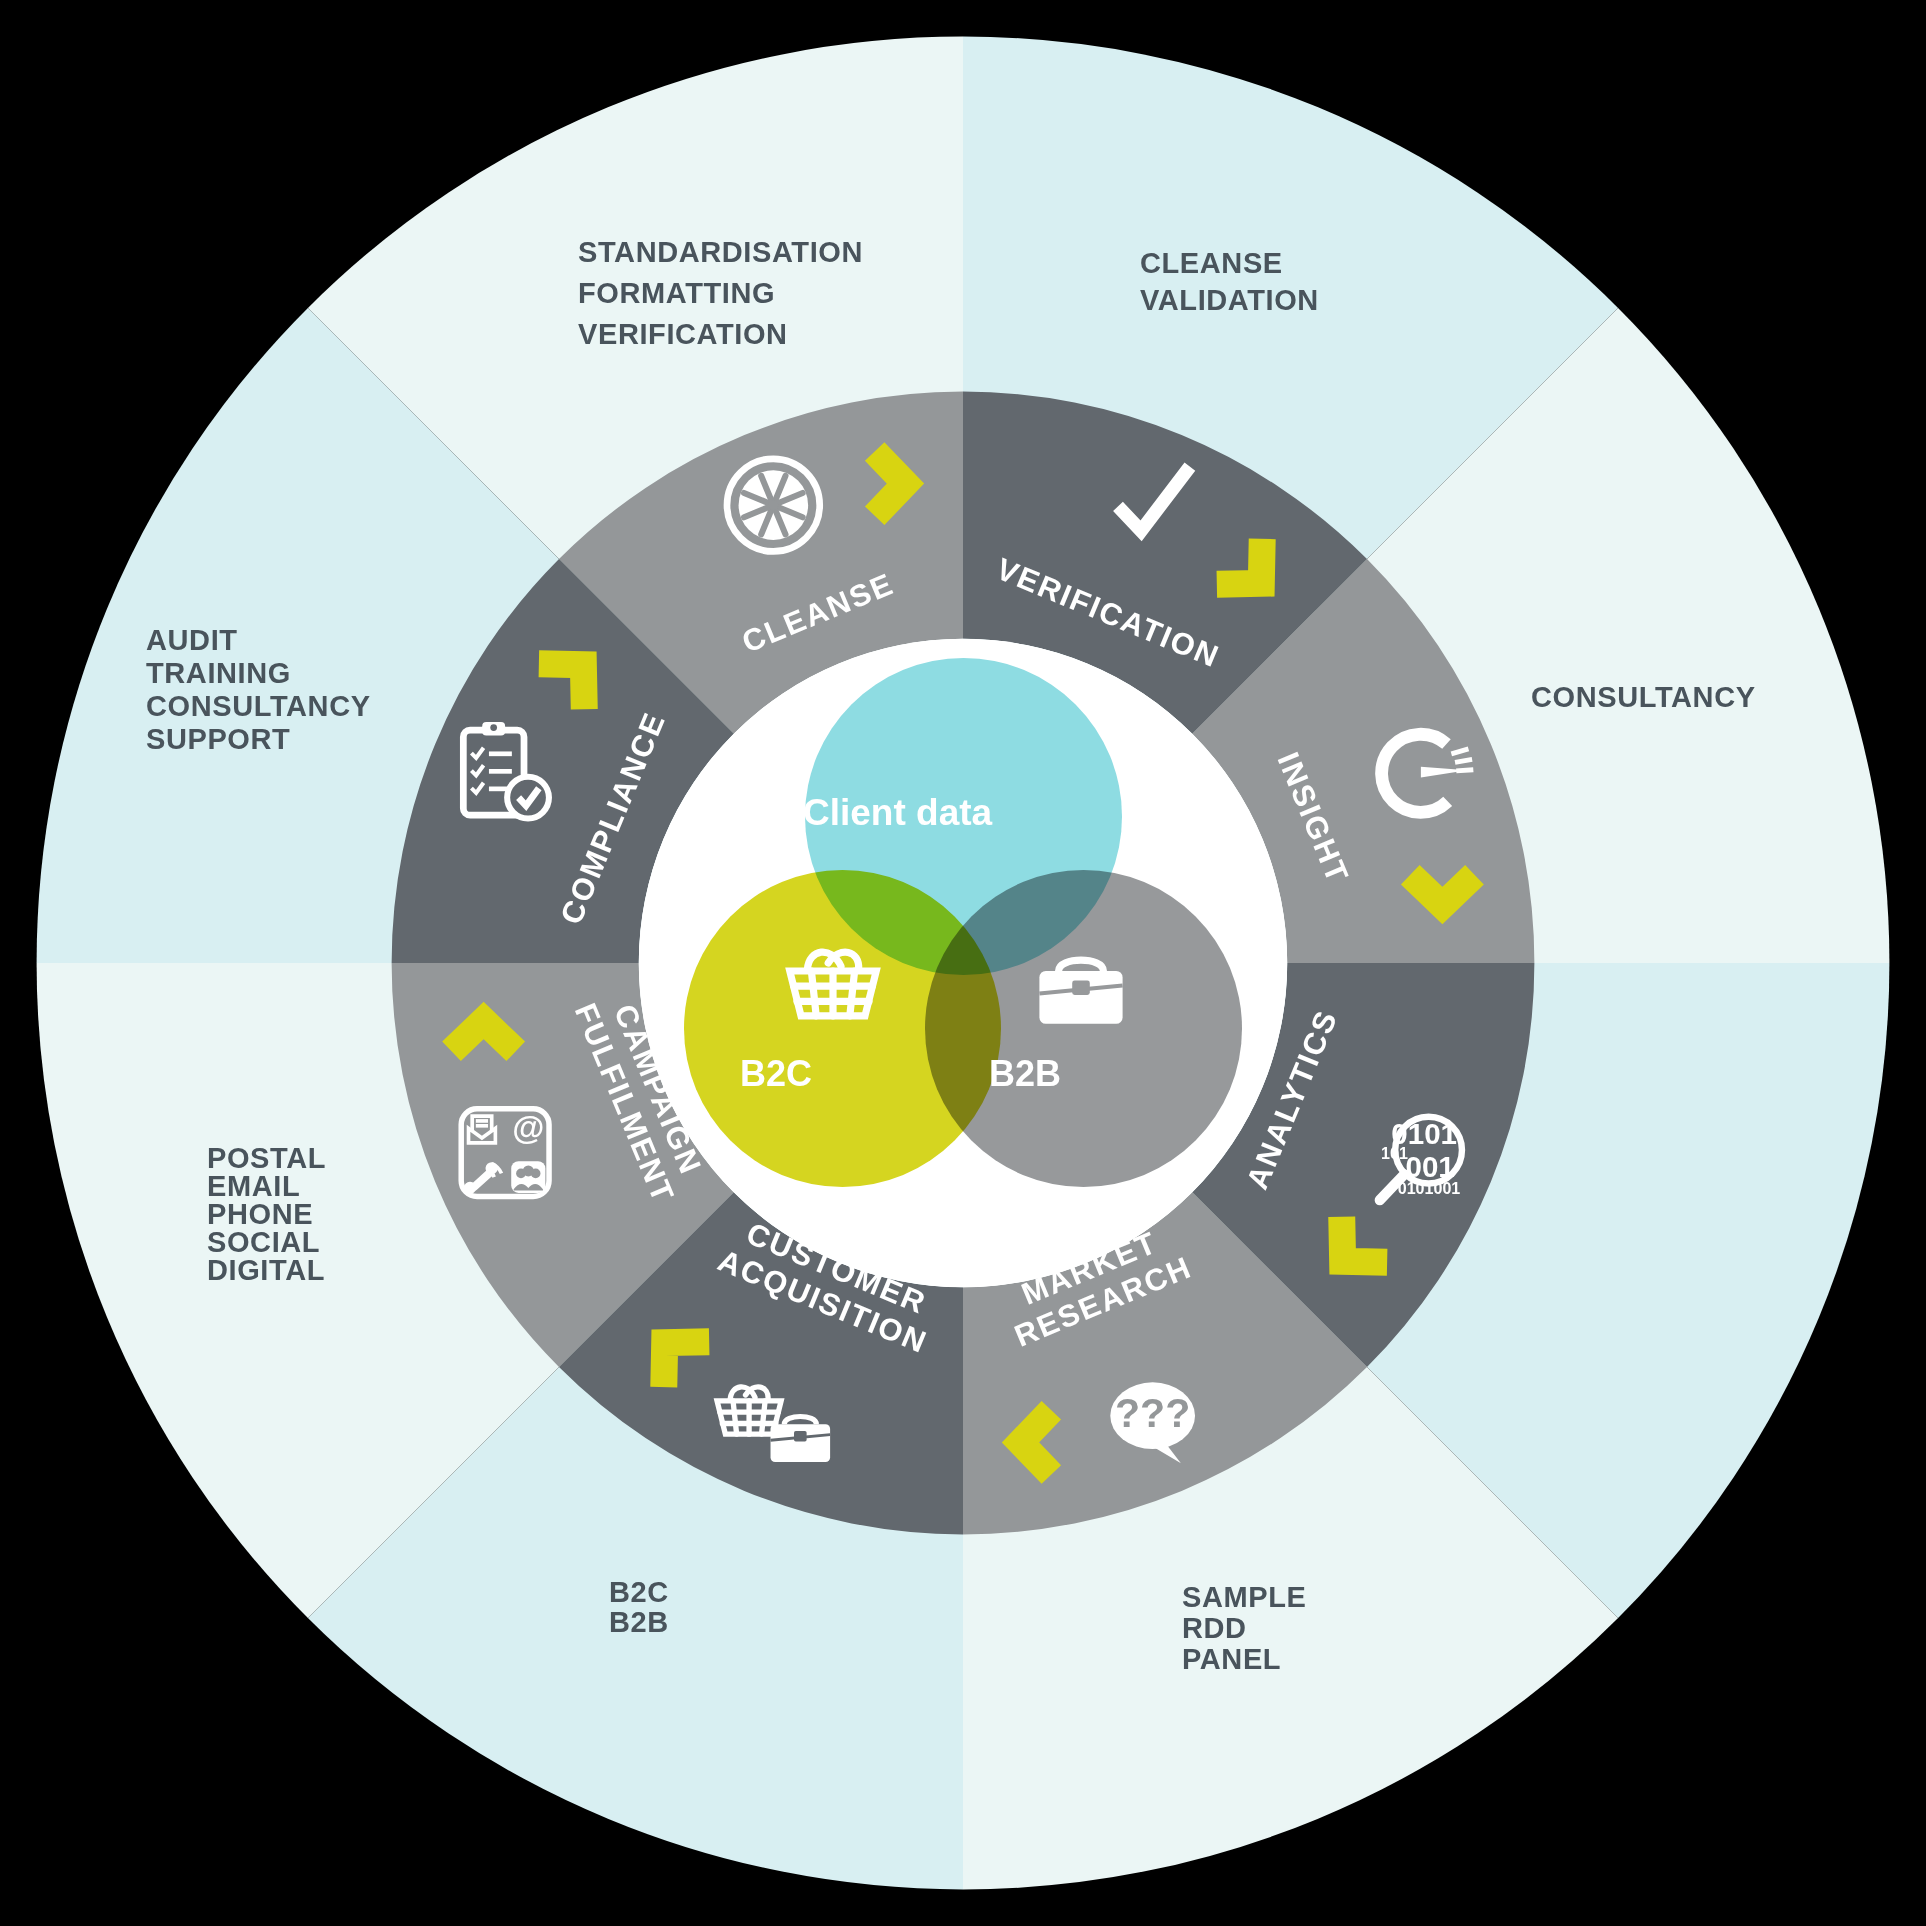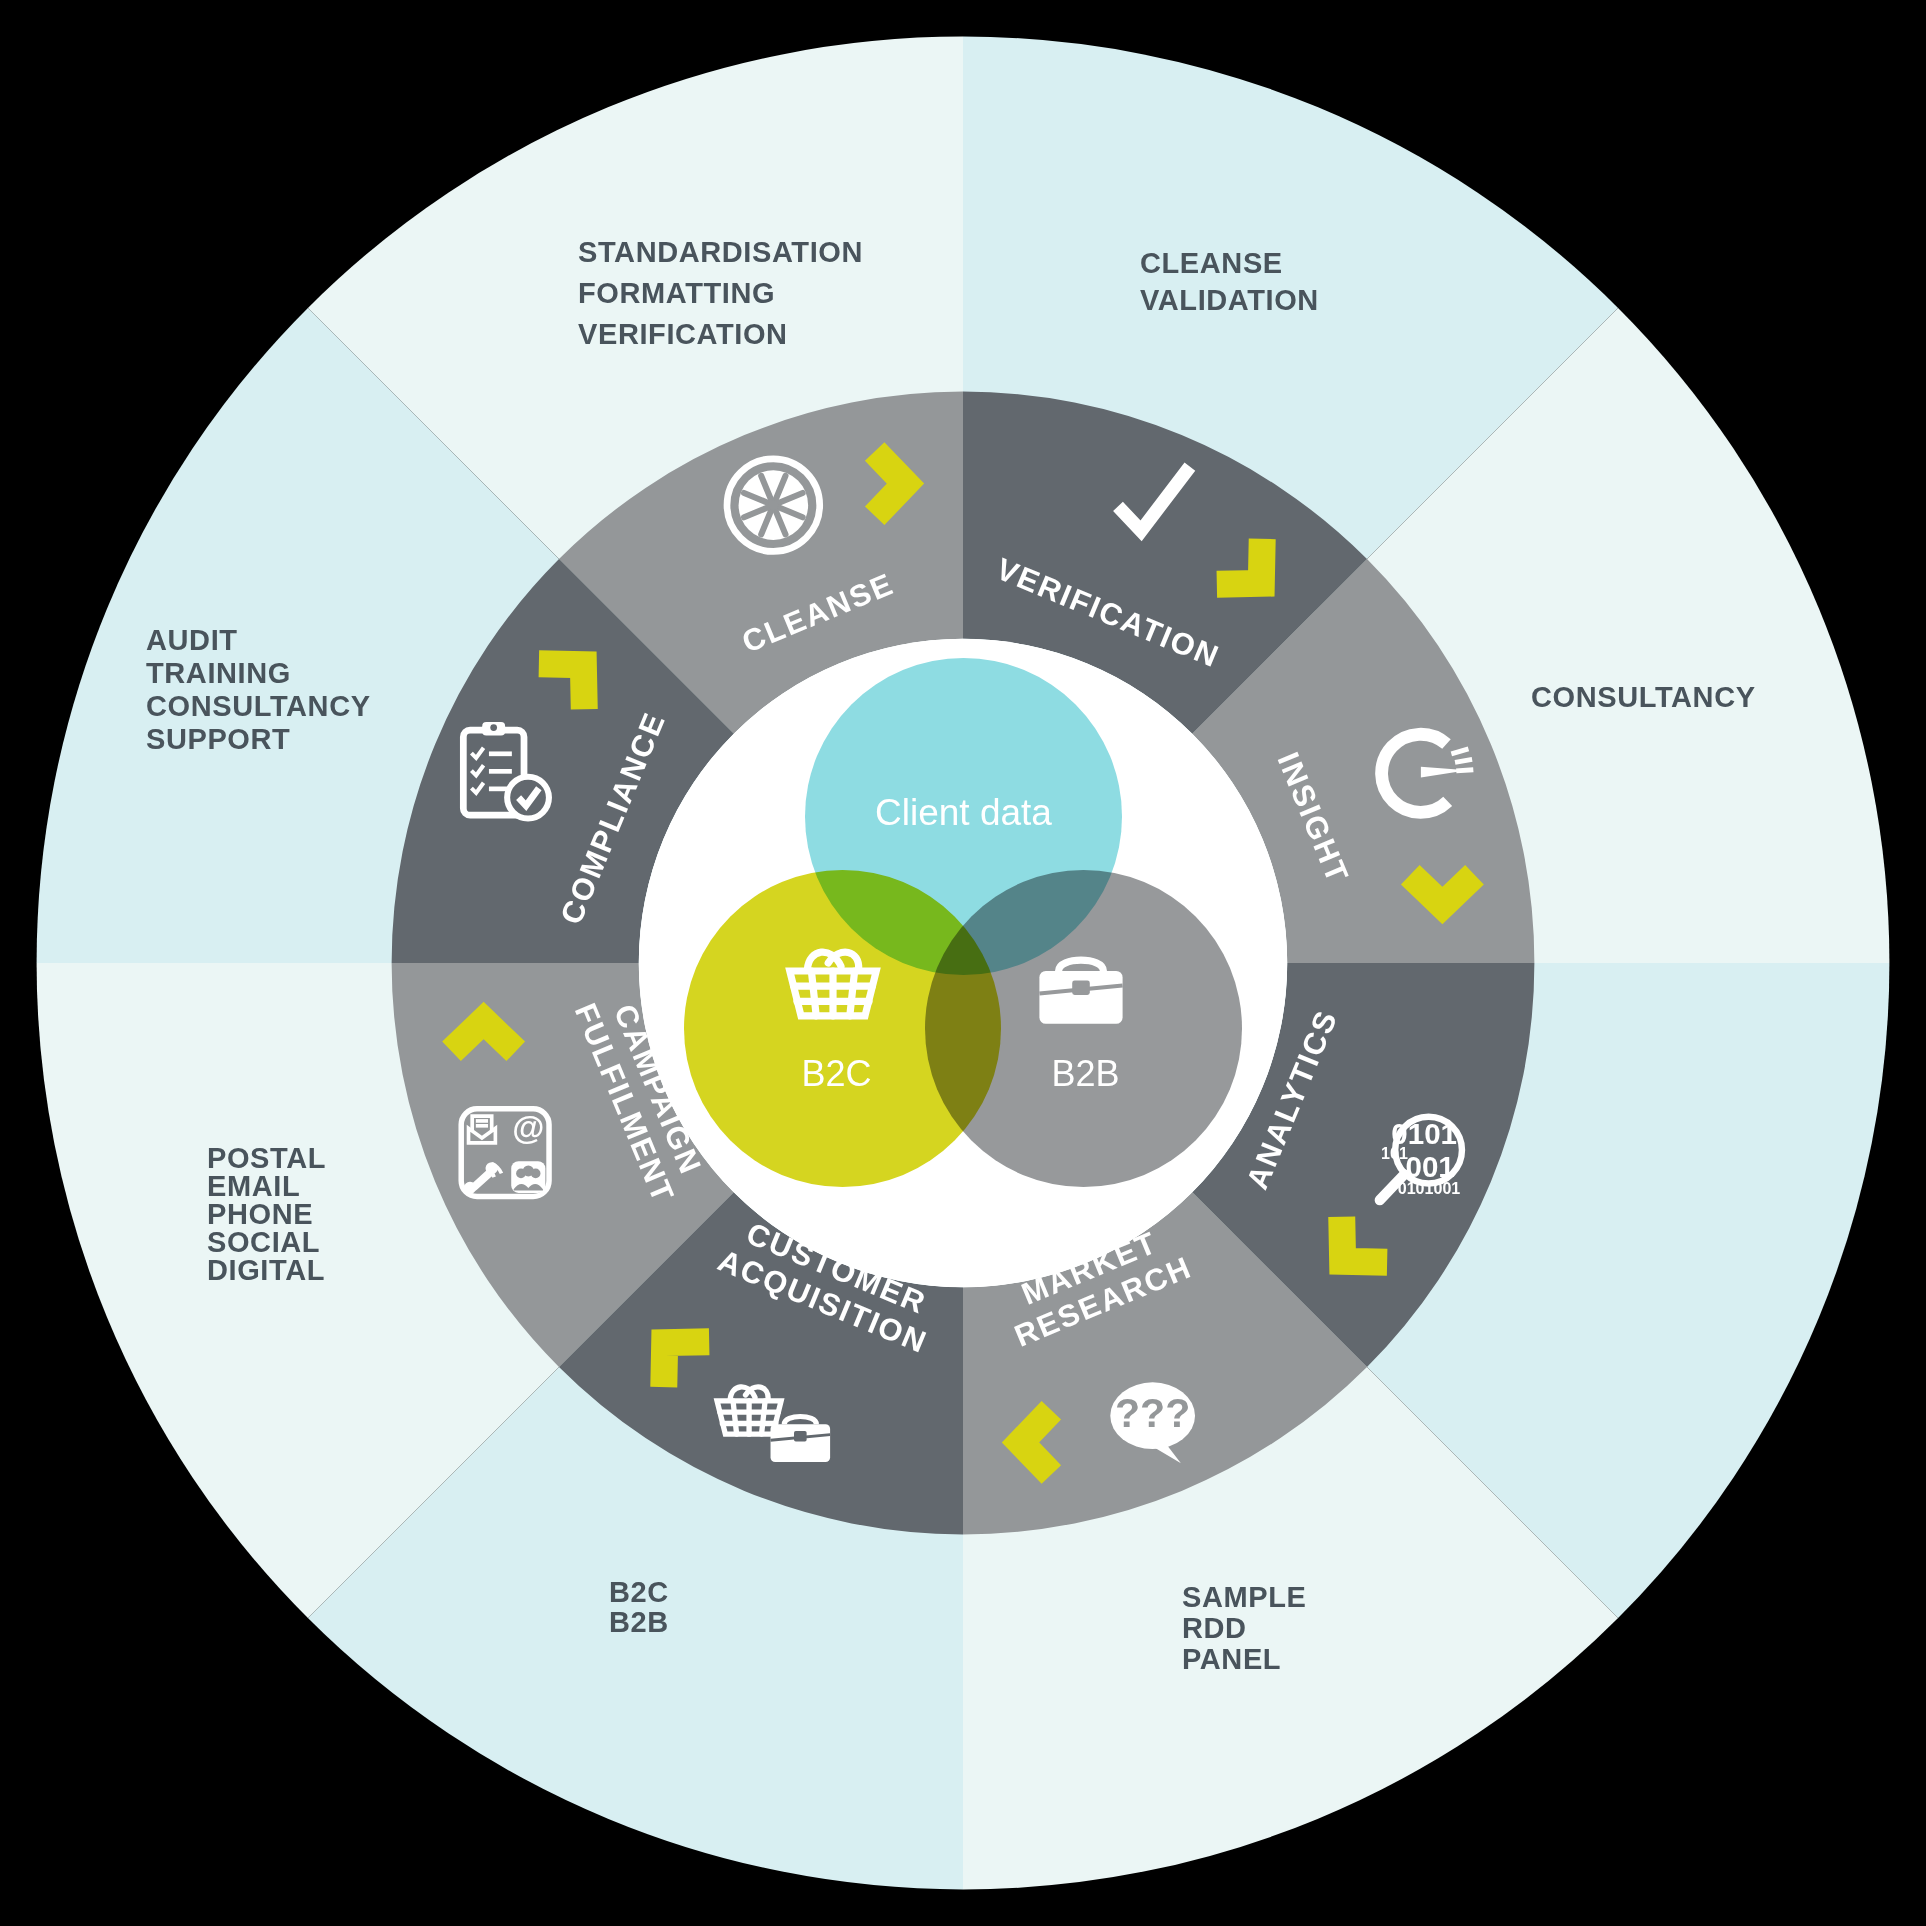--- a/index.html
+++ b/index.html
@@ -5,21 +5,21 @@
   html,body{margin:0;padding:0;width:1926px;height:1926px;background:#000;overflow:hidden}
   #stage{position:relative;width:1926px;height:1926px;font-family:"Liberation Sans",sans-serif}
   #wheel-svg{position:absolute;left:0;top:0}
   svg text{font-family:"Liberation Sans",sans-serif}
   .olabel{position:absolute;font-size:29px;font-weight:bold;color:#49545c;letter-spacing:0.6px;white-space:nowrap;line-height:37px}
   .venn{position:absolute;left:639px;top:639px;width:648px;height:648px;border-radius:50%;background:#fff;isolation:isolate}
   .vcircle{position:absolute;width:317px;height:317px;border-radius:50%;mix-blend-mode:multiply}
   .vc-teal{left:166px;top:19px;background:#8edce2}
   .vc-yellow{left:45px;top:231px;background:#d5d520}
   .vc-gray{left:286px;top:231px;background:#97999b}
-  .vlabel{position:absolute;color:#fff;font-weight:normal;text-align:center}
+  .vlabel{position:absolute;color:#fff;font-weight:bold;text-align:left}
   .vl-client{left:164px;top:153px;width:321px;font-size:37px}
   .vl-b2c{left:101px;top:414px;width:193px;font-size:36px}
   .vl-b2b{left:350px;top:414px;width:193px;font-size:36px}
   .venn-icon{position:absolute}
 </style>
 </head>
 <body>
 
 <div id="stage">
 

